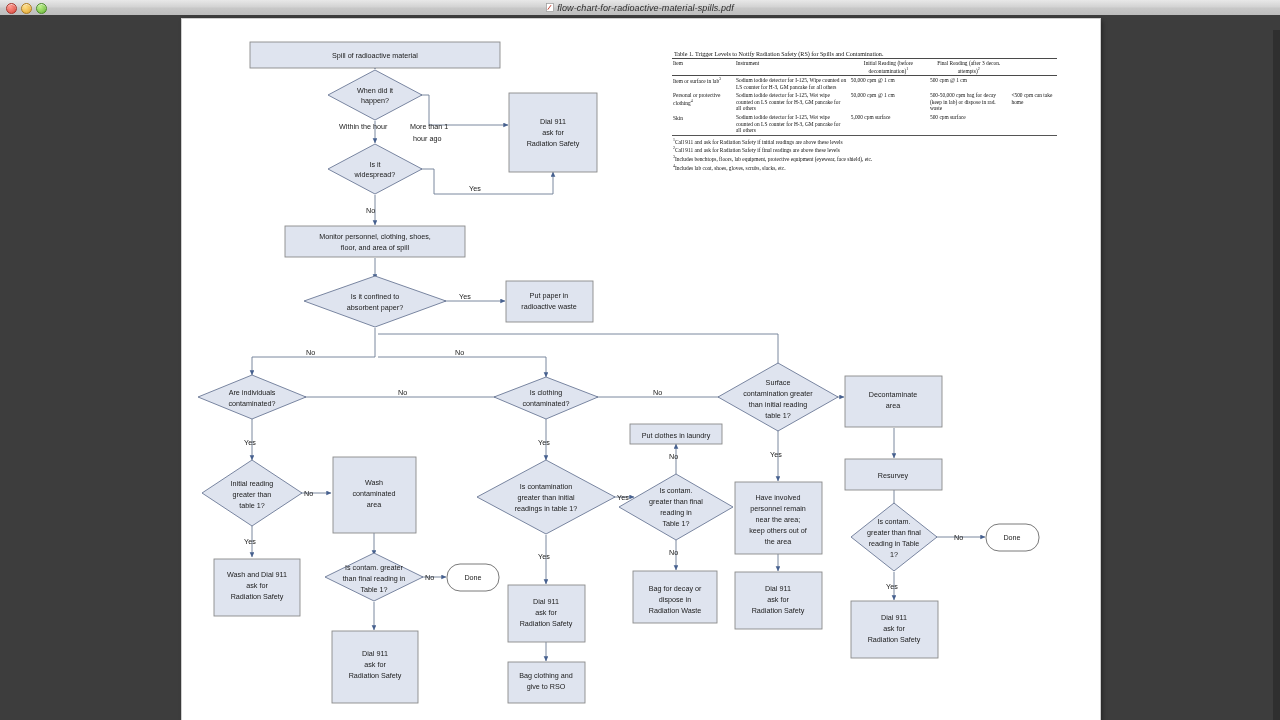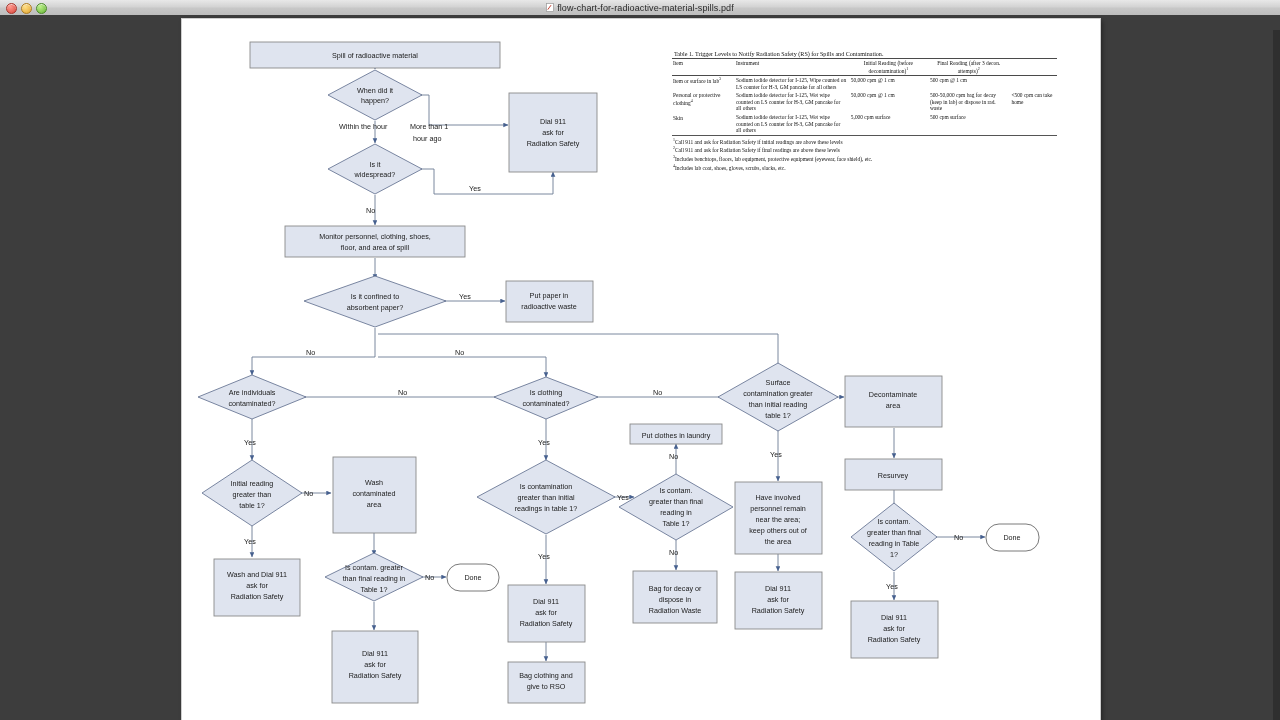--- a/index.html
+++ b/index.html
@@ -18,21 +18,21 @@
     border-bottom: 1px solid #8e8e8e;
     display: flex; align-items: center;
   }
   .lights { position: absolute; left: 6px; top: 3px; display: flex; gap: 4px; }
   .light { width: 9px; height: 9px; border-radius: 50%; box-shadow: inset 0 1px 0 rgba(255,255,255,.6); }
   .light.close { background: radial-gradient(circle at 35% 30%, #ff9a8f, #d8453a); border: 1px solid #a7352c; }
   .light.min   { background: radial-gradient(circle at 35% 30%, #ffe08a, #e0a32c); border: 1px solid #ad7c1f; }
   .light.max   { background: radial-gradient(circle at 35% 30%, #bdf08a, #64b334); border: 1px solid #4b8a28; }
   .win-title {
     width: 100%; text-align: center; font-size: 9px; color: #2b2b2b; letter-spacing: .1px;
-    display: flex; align-items: center; justify-content: center; gap: 3px;
+    display: flex; align-items: center; justify-content: center; gap: 3px; font-style: italic;
   }
   .pdf-glyph { display: inline-block; width: 8px; height: 9px; position: relative; }
 
   
   .viewer {
     position: absolute; left: 0; top: 15px; width: 1280px; height: 705px;
     background: #3d3d3d;
   }
   .page {
     position: absolute; left: 182px; top: 4px; width: 918px; height: 714px;

